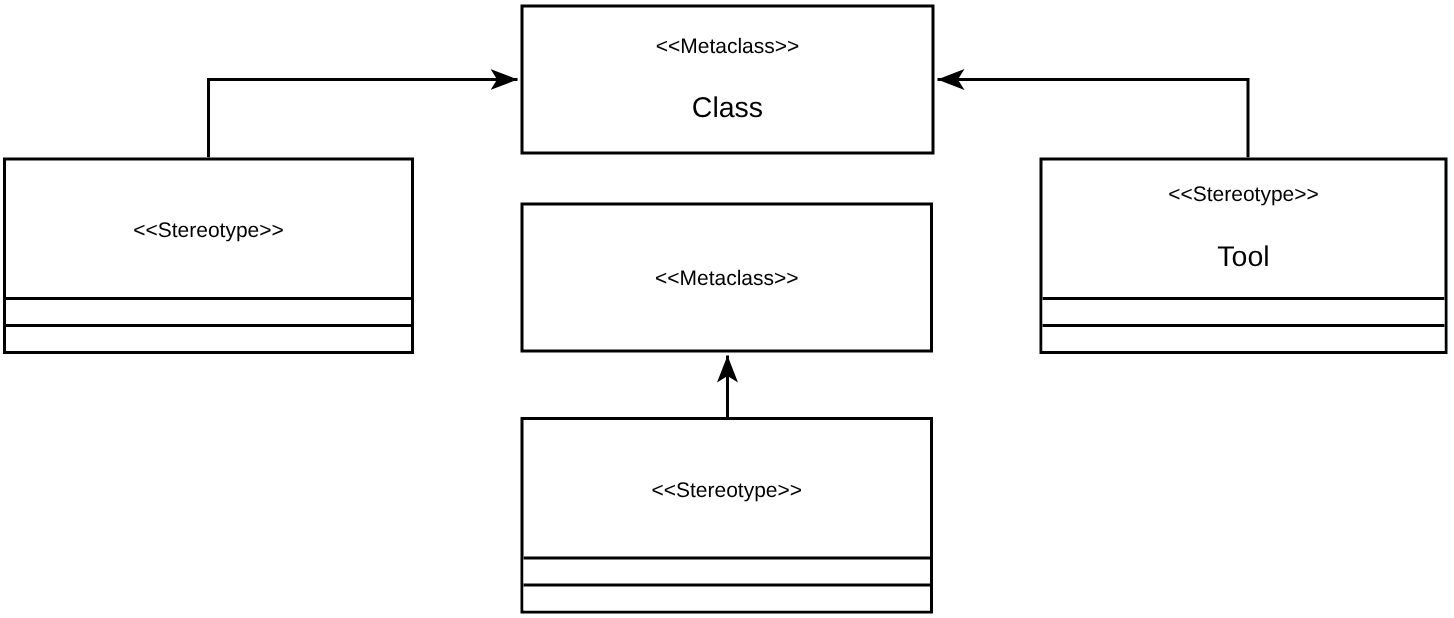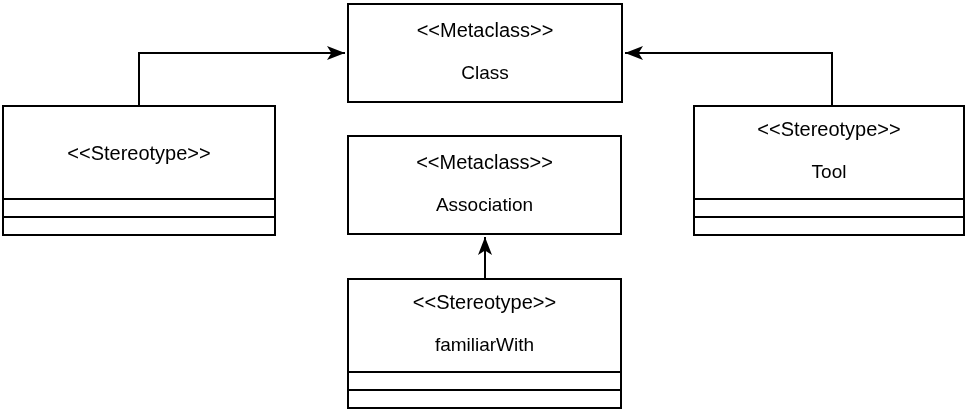--- a/index.html
+++ b/index.html
@@ -34,21 +34,21 @@
   .node-head {
     box-sizing: border-box;
     flex: 1 1 auto;
     display: flex;
     flex-direction: column;
     align-items: center;
     justify-content: center;
     gap: 19px;
   }
   .stereo {
-    font-size: 20px;
+    font-size: 14px;
     line-height: 20px;
     white-space: nowrap;
   }
   .node-name {
     font-size: 19px;
     line-height: 28px;
     white-space: nowrap;
   }
   .comp {
     box-sizing: border-box;
@@ -82,21 +82,20 @@
   <div class="uml-node" id="node-class">
     <div class="node-head">
       <div class="stereo">&lt;&lt;Metaclass&gt;&gt;</div>
       <div class="node-name">Class</div>
     </div>
   </div>
 
   <div class="uml-node" id="node-association">
     <div class="node-head">
       <div class="stereo">&lt;&lt;Metaclass&gt;&gt;</div>
-      <div class="node-name">Association</div>
     </div>
   </div>
 
   <div class="uml-node" id="node-person">
     <div class="node-head">
       <div class="stereo">&lt;&lt;Stereotype&gt;&gt;</div>
     </div>
     <div class="comp"></div>
     <div class="comp"></div>
   </div>
@@ -106,19 +105,18 @@
       <div class="stereo">&lt;&lt;Stereotype&gt;&gt;</div>
       <div class="node-name">Tool</div>
     </div>
     <div class="comp"></div>
     <div class="comp"></div>
   </div>
 
   <div class="uml-node" id="node-familiarwith">
     <div class="node-head">
       <div class="stereo">&lt;&lt;Stereotype&gt;&gt;</div>
-      <div class="node-name">familiarWith</div>
     </div>
     <div class="comp"></div>
     <div class="comp"></div>
   </div>
 
 </div>
 
 </body></html>

